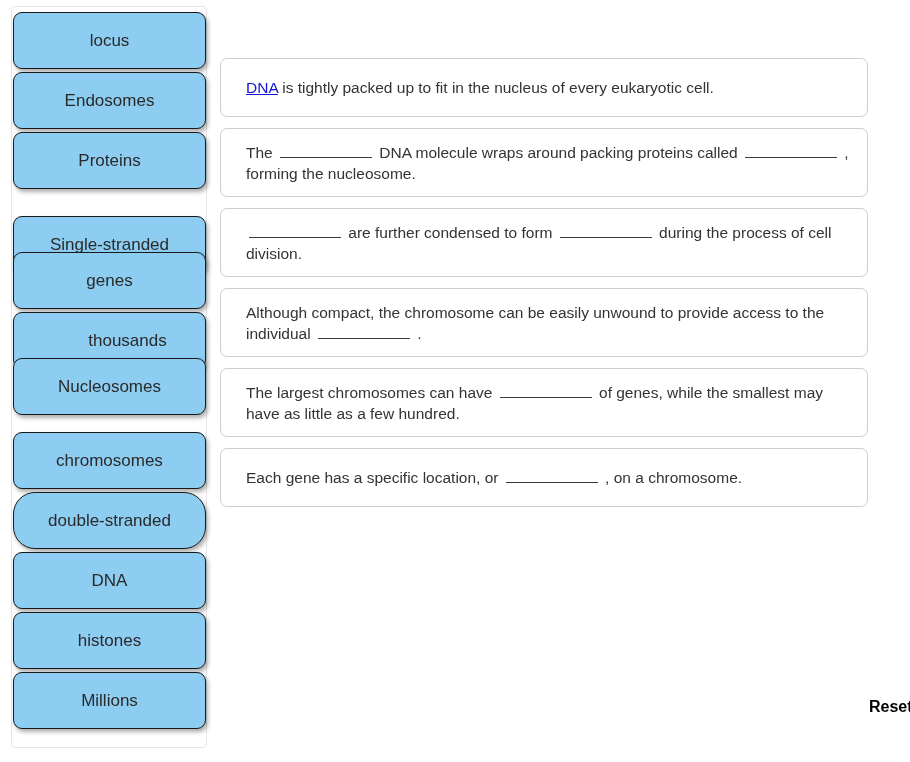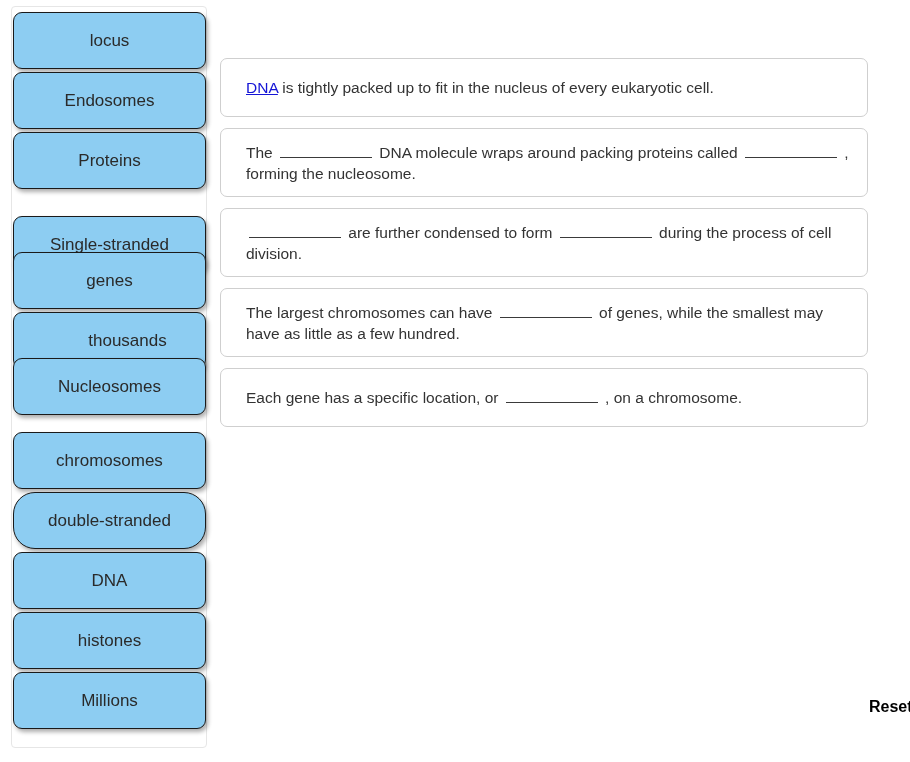--- a/index.html
+++ b/index.html
@@ -146,20 +146,23 @@
     <div class="sentence-box h1">
       <div class="txt"><span class="answer-link">DNA</span><span> is tightly packed up to fit in the nucleus of every eukaryotic cell.</span></div>
     </div>
     <div class="sentence-box h2">
       <div class="txt"><span>The </span><span class="blank"></span><span> DNA molecule wraps around packing proteins called </span><span class="blank"></span><span> , forming the nucleosome.</span></div>
     </div>
     <div class="sentence-box h2">
       <div class="txt"><span class="blank"></span><span> are further condensed to form </span><span class="blank"></span><span> during the process of cell division.</span></div>
     </div>
     <div class="sentence-box h2">
+      <div class="txt"><span>Although compact, the chromosome can be easily unwound to provide access to the individual </span><span class="blank"></span><span> .</span></div>
+    </div>
+    <div class="sentence-box h2">
       <div class="txt"><span>The largest chromosomes can have </span><span class="blank"></span><span> of genes, while the smallest may have as little as a few hundred.</span></div>
     </div>
     <div class="sentence-box h1">
       <div class="txt"><span>Each gene has a specific location, or </span><span class="blank"></span><span> , on a chromosome.</span></div>
     </div>
   </div>
 
 <div id="reset-button">Reset</div>
 
 </body></html>

